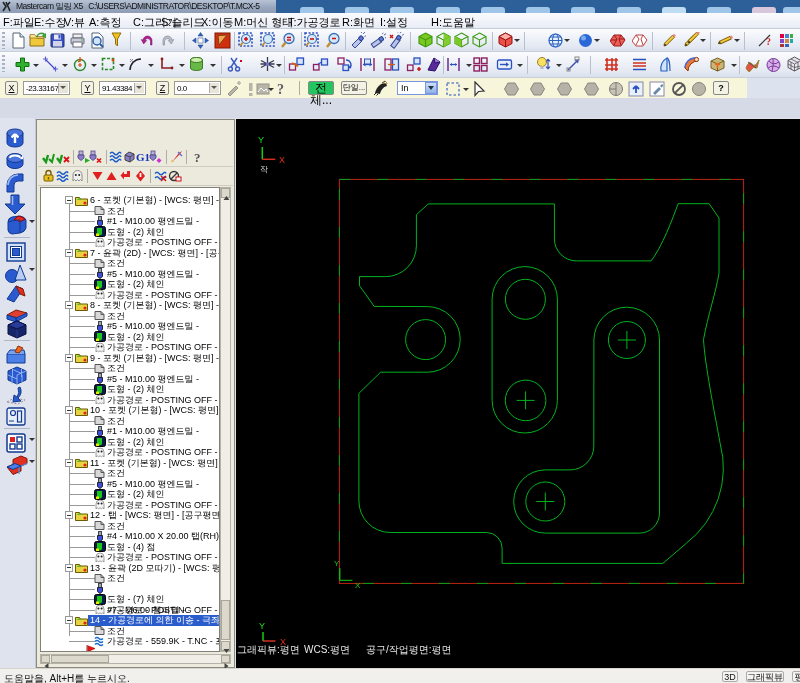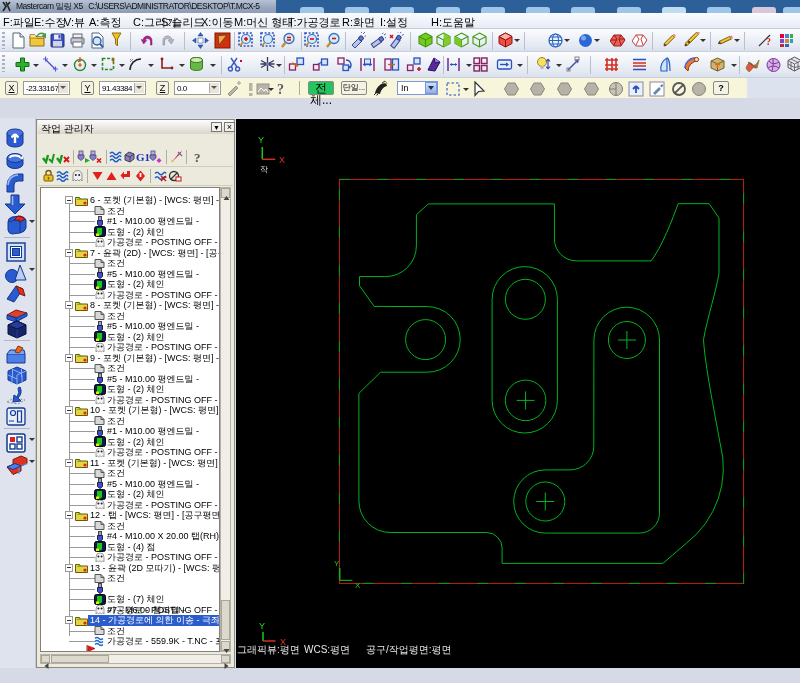--- a/index.html
+++ b/index.html
@@ -631,25 +631,20 @@
           <path d="M2,13 l6,-2.5 v-5 l8,-3.5 6,2.5 v5 l-6,2.5 v5 l-8,3.5 z" fill="#e03020" stroke="#801808"></path>
           <path d="M8,10.5 l6,2.5 8,-3.5 M14,13 v7 M8,10.5 v5" fill="none" stroke="#5090e0" stroke-width="1.2"></path>
           <path d="M2,13 l6,2.5 8,-3.5 -6,-2.5 z" fill="#4a80e8" stroke="#123a90"></path>
         </svg>
 <div class="dd" style="left:29px;top:102px"></div>
 <div class="dd" style="left:29px;top:150px"></div>
 <div class="dd" style="left:29px;top:320px"></div>
 <div class="dd" style="left:29px;top:342px"></div>
 </div>
  <div id="panel">
-  <div id="ptitle">
-          <span style="position:absolute;left:3px;top:2px">작업 관리자</span>
-    <span style="position:absolute;left:173px;top:2px;width:11px;height:10px;border:1px solid #777;background:#f2f1ea;font-size:7px;text-align:center;line-height:9px">▼</span>
-    <span style="position:absolute;left:186px;top:2px;width:11px;height:10px;border:1px solid #777;background:#f2f1ea;font-size:9px;text-align:center;line-height:9px">×</span>
-  </div>
   <div id="ptba">
    <svg class="pi" style="left:4px" width="14" height="14" viewBox="0 0 14 14">
             <path d="M1,8 l3,4 2,-7" fill="none" stroke="#1a9a1a" stroke-width="2.4"></path>
             <path d="M7,9 l3,3 2,-8" fill="none" stroke="#1a9a1a" stroke-width="2"></path>
           </svg>
    <svg class="pi" style="left:18px" width="14" height="14" viewBox="0 0 14 14">
             <path d="M1,8 l3,4 2,-7" fill="none" stroke="#1a9a1a" stroke-width="2.4"></path>
             <path d="M8,7 l5,5 M13,7 l-5,5" stroke="#d11" stroke-width="1.8"></path>
           </svg>
    <div class="psep" style="left:35px"></div>
@@ -1019,13 +1014,19 @@
             <text x="119" y="469" fill="#15cf15" font-size="8">X</text>
   </g>
   <g font-family="Liberation Sans,sans-serif" font-size="10" fill="#e8e8e8">
    <text x="1" y="534">그래픽뷰:평면</text>
             <text x="68" y="534">WCS:평면</text>
             <text x="130" y="534">공구/작업평면:평면</text>
   </g>
  </svg>
  </div>
 </div>
+<div id="statusbar">
+      <span style="position:absolute;left:4px;top:3px">도움말을, Alt+H를 누르시오.</span>
+ <div class="sbbtn" style="left:722px;width:16px">3D</div>
+ <div class="sbbtn" style="left:746px;width:38px">그래픽뷰</div>
+ <div class="sbbtn" style="left:792px;width:14px">평</div>
 </div>
+</div>
 
 </body></html>

